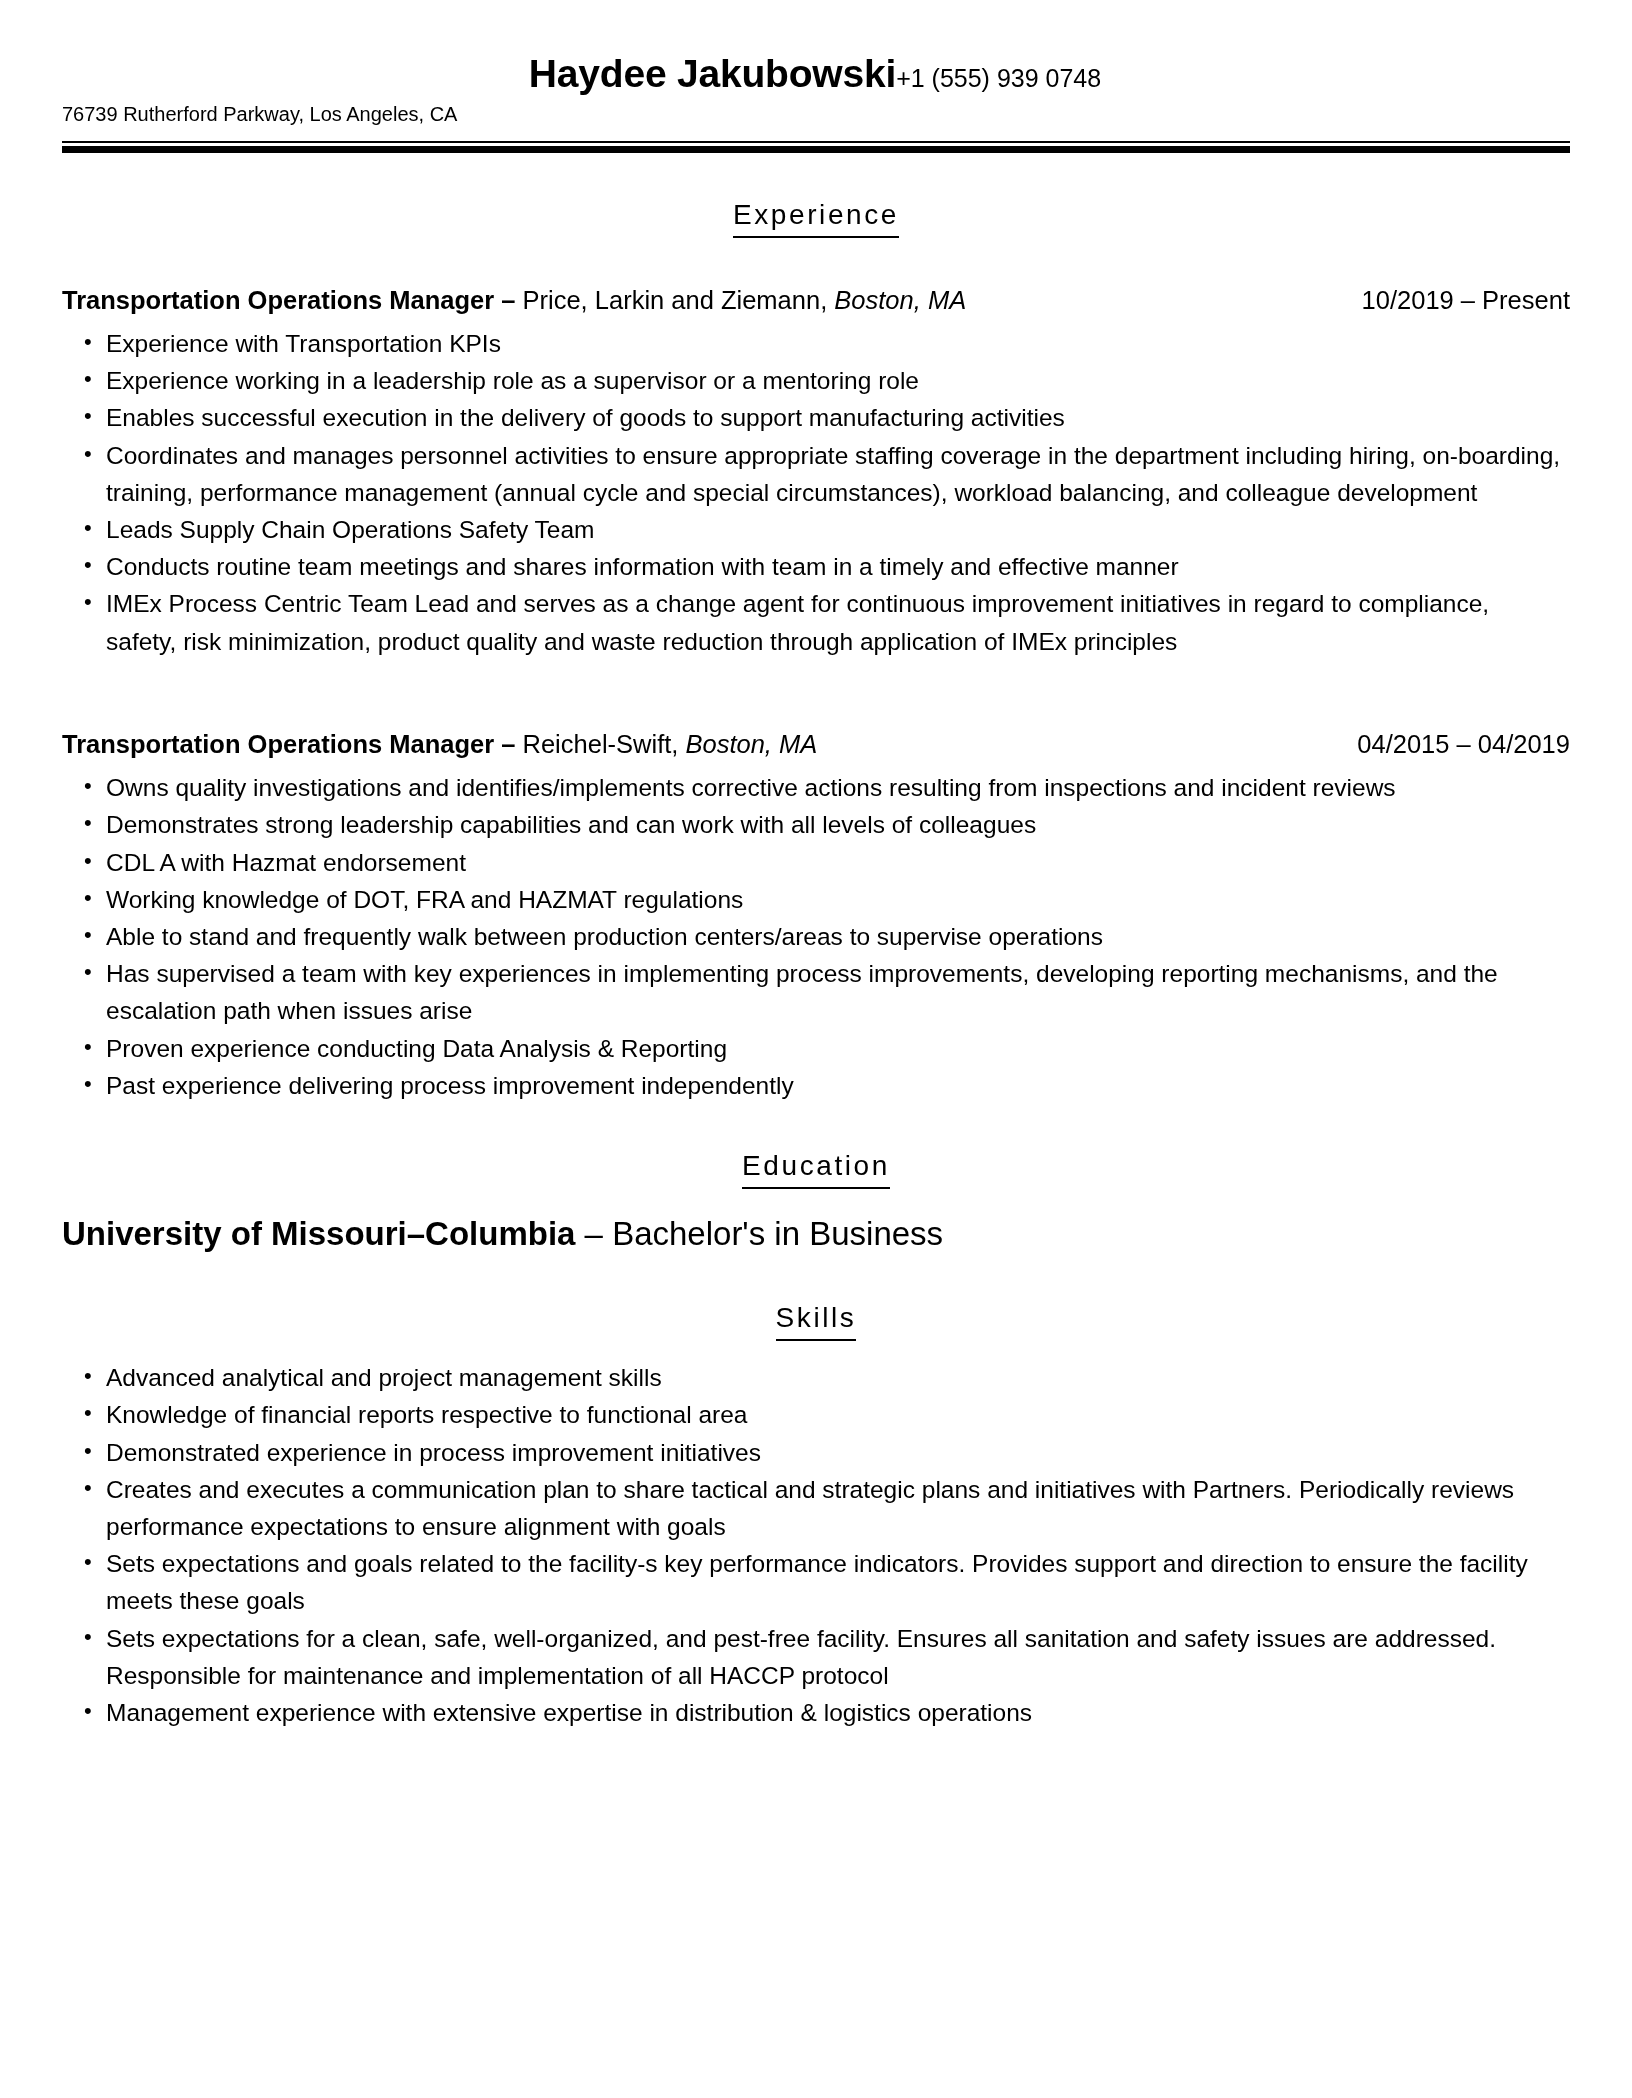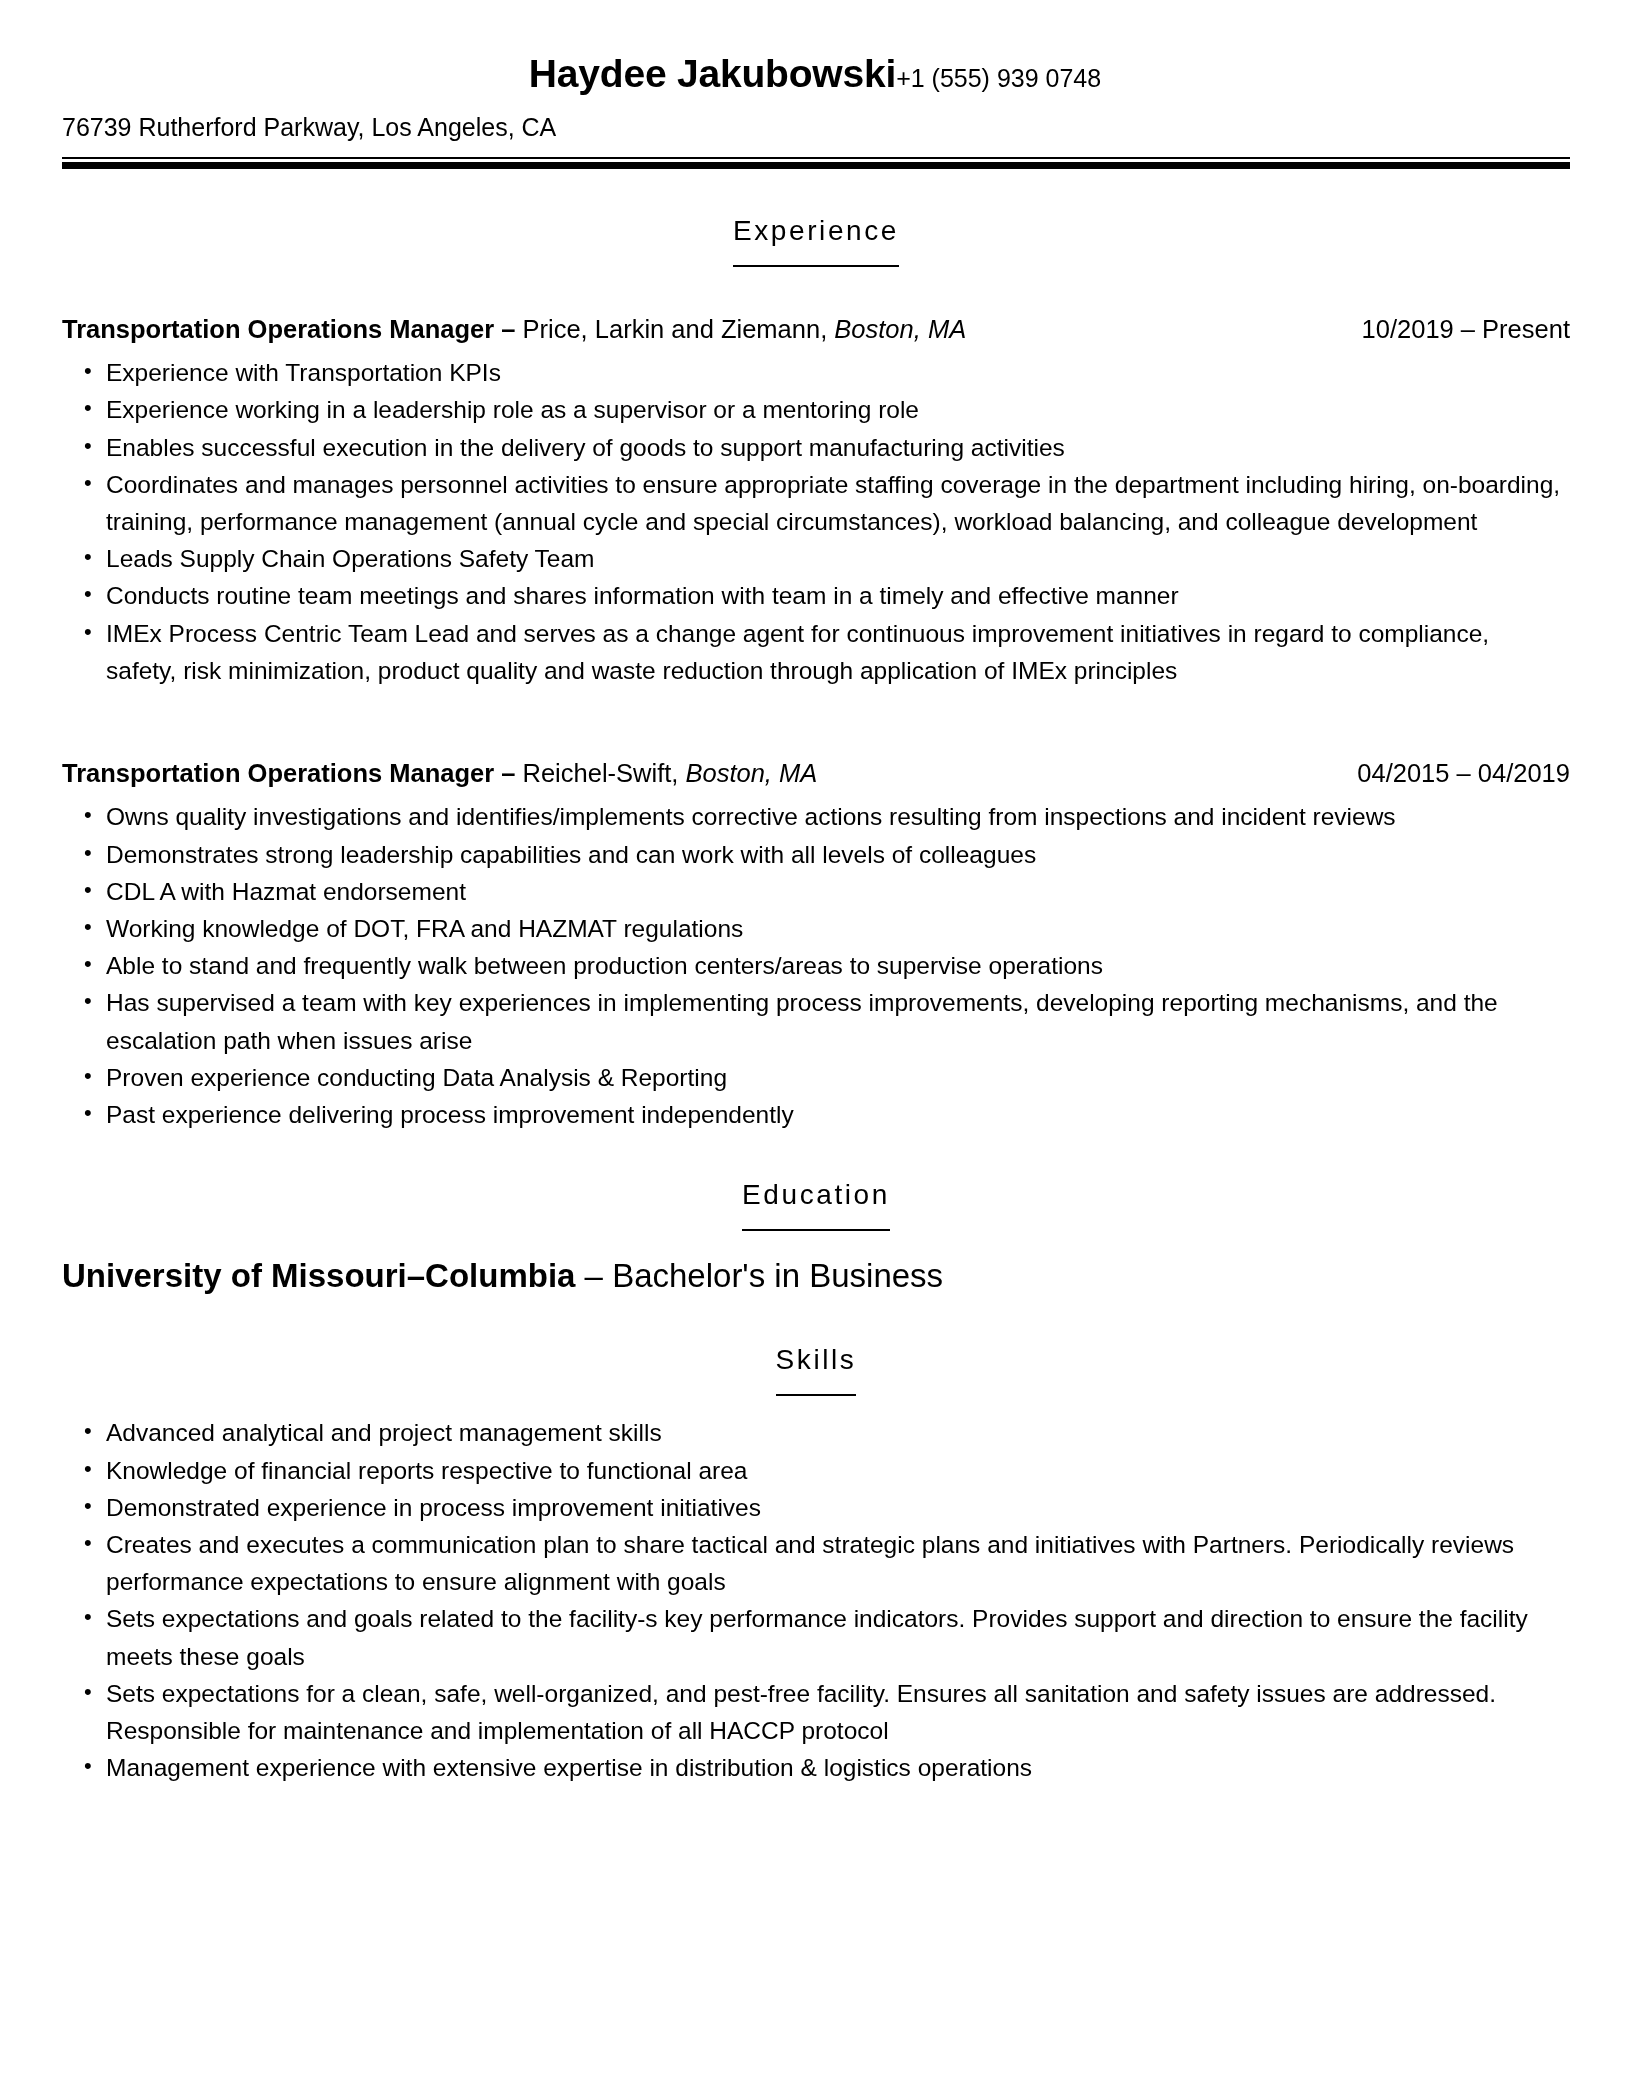--- a/index.html
+++ b/index.html
@@ -40,23 +40,23 @@
     white-space: nowrap;
   }
   .phone {
     font-size: 25px;
     font-weight: normal;
     line-height: 1.12;
     white-space: nowrap;
     padding-right: 2px;
   }
   .address {
-    font-size: 25px;
+    font-size: 20px;
     line-height: 1.25;
-    margin-top: 16px;
+    margin-top: 6px;
   }
   .rule {
     margin-top: 14px;
   }
   .rule .thin {
     height: 2px;
     background: #000;
   }
   .rule .gap {
     height: 3px;
@@ -70,21 +70,21 @@
   
   .section-head {
     text-align: center;
     margin-top: 46px;
     margin-bottom: 18px;
   }
   .section-head span {
     display: inline-block;
     font-size: 28px;
     letter-spacing: 2.6px;
-    padding-bottom: 18px;
+    padding-bottom: 5px;
     border-bottom: 2px solid #000;
   }
 
   
   .entry {
     margin-top: 6px;
   }
   .entry + .entry {
     margin-top: 40px;
   }

